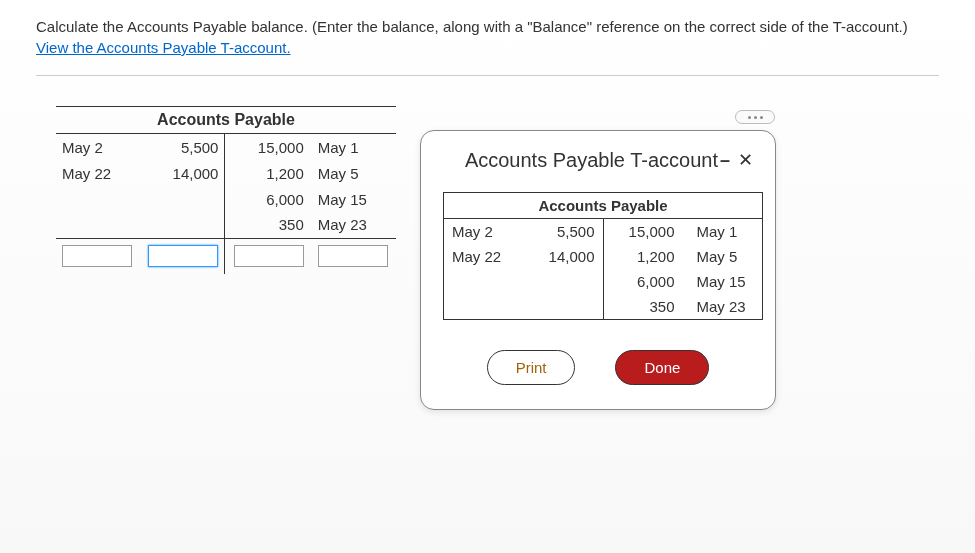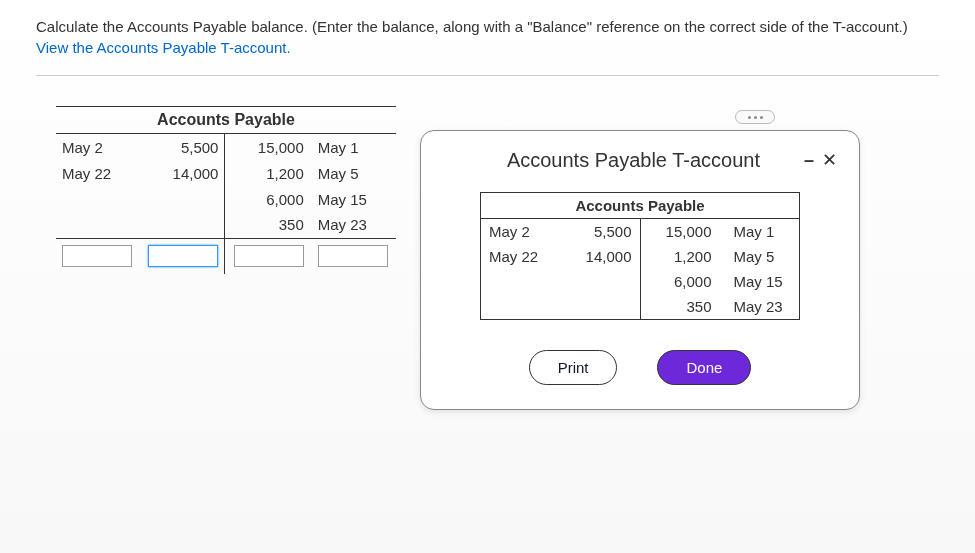--- a/index.html
+++ b/index.html
@@ -16,20 +16,21 @@
       background: linear-gradient(to bottom, #fff 0%, #f8f8f8 100%);
       height: 100%;
     }
     .instruction {
       font-size: 15px;
       color: #333;
       margin-bottom: 4px;
     }
     .link {
       color: #0066cc;
+      text-decoration: underline;
       cursor: pointer;
       font-size: 15px;
     }
     .divider {
       border-top: 1px solid #ccc;
       margin-top: 18px;
       margin-bottom: 0;
     }
     .dots {
       position: absolute;
@@ -91,21 +92,21 @@
     .input-cell.active {
       border: 1px solid #3399ff;
       box-shadow: 0 0 2px #3399ff;
     }
     .inputs-row td { padding-top: 6px; vertical-align: top;}
     
     .modal {
       position: absolute;
       top: 130px;
       left: 420px;
-      width: 440px;
+      width: 356px;
       background: #fff;
       border: 1px solid #888;
       border-radius: 14px;
       padding: 18px 22px 24px 22px;
       box-shadow: 0 2px 6px rgba(0,0,0,0.1);
     }
     .modal-header {
       display: flex;
       justify-content: space-between;
       align-items: flex-start;
@@ -158,22 +159,22 @@
       justify-content: center;
       gap: 40px;
     }
     .btn {
       padding: 8px 28px;
       border-radius: 20px;
       font-size: 15px;
       cursor: pointer;
       border: 1px solid #333;
     }
-    .btn-print { background: #fff; color: #0f172a; }
-    .btn-done { background: #6d28d9; color: #fff; border-color: #333;}
+    .btn-print { background: #fff; color: #a16207; }
+    .btn-done { background: #b91c1c; color: #fff; border-color: #333;}
   </style>
 </head>
 <body>
 
 <div class="page">
   <div class="instruction">Calculate the Accounts Payable balance. (Enter the balance, along with a "Balance" reference on the correct side of the T-account.)</div>
   <a class="link">View the Accounts Payable T-account.</a>
   <div class="divider"></div>
   
   <div class="dots">

